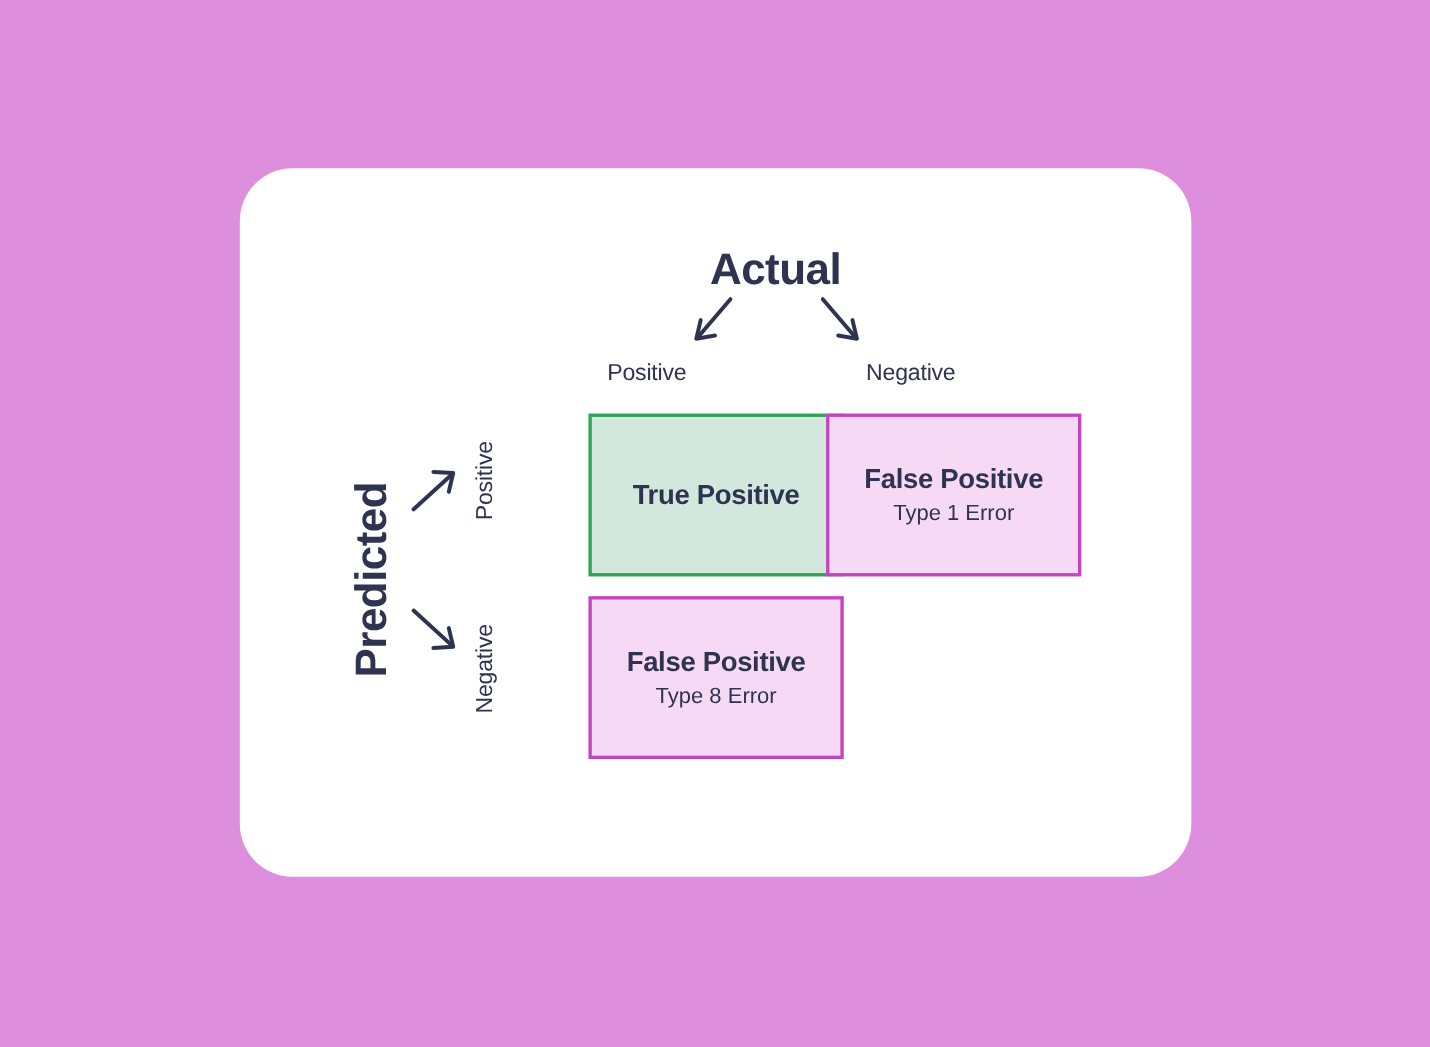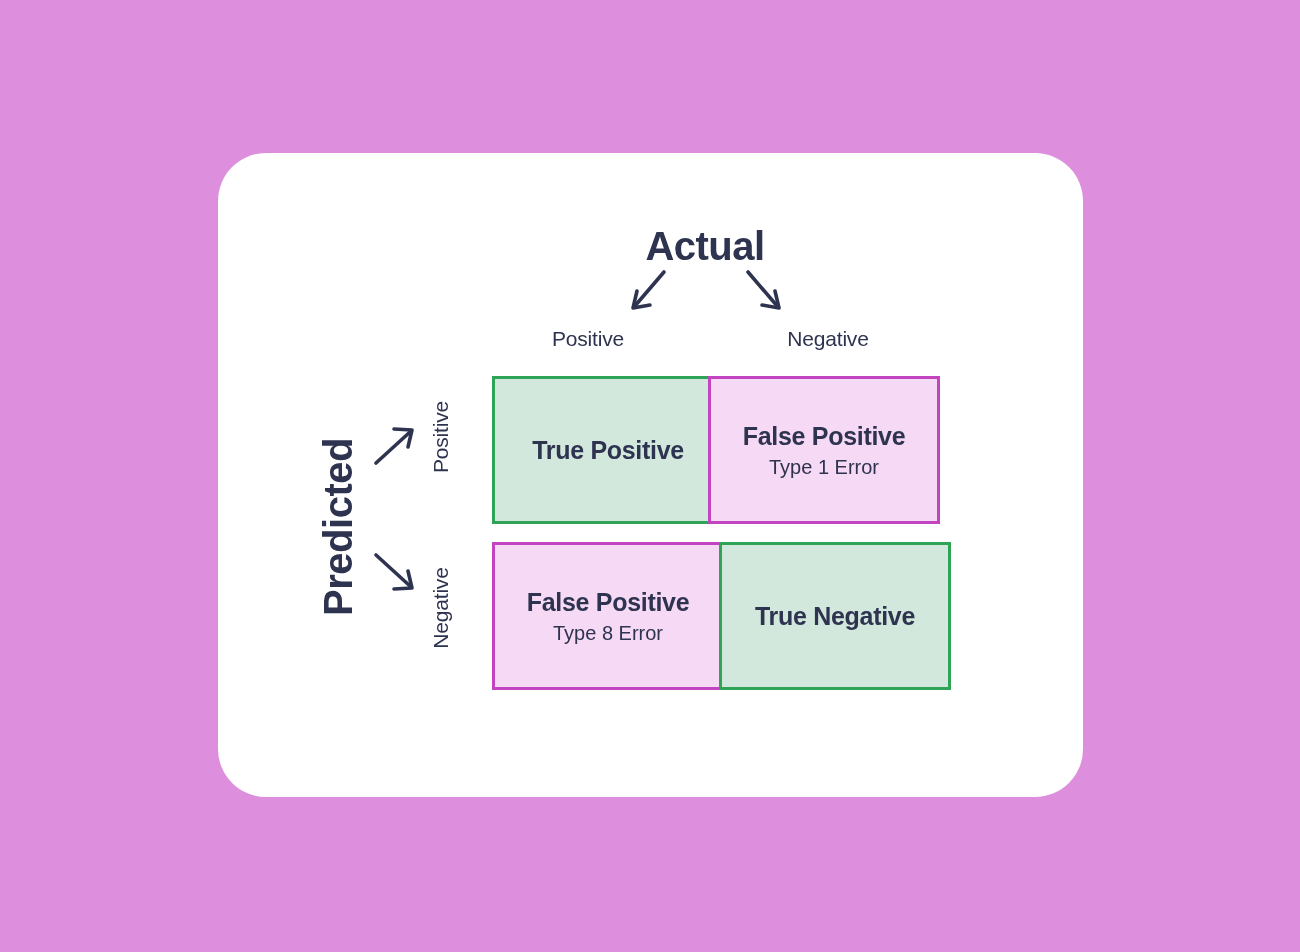--- a/index.html
+++ b/index.html
@@ -51,20 +51,21 @@
   .cell {
     position: absolute;
     width: 232px;
     height: 148px;
     border: 3px solid;
     display: flex;
     flex-direction: column;
     align-items: center;
     justify-content: center;
     text-align: center;
+    margin-left: 43px;
   }
   .cell.green { background: var(--green-fill); border-color: var(--green-border); }
   .cell.pink  { background: var(--pink-fill);  border-color: var(--pink-border); }
   .cell-label {
     font-size: 25px;
     font-weight: 600;
     letter-spacing: -0.3px;
     color: var(--ink);
   }
   .cell-sublabel {
@@ -127,18 +128,14 @@
   <div class="cell pink" style="left:708px; top:376px;">
     <div class="cell-label">False Positive</div>
     <div class="cell-sublabel">Type 1 Error</div>
   </div>
 
   <div class="cell pink" style="left:492px; top:542px;">
     <div class="cell-label">False Positive</div>
     <div class="cell-sublabel">Type 8 Error</div>
   </div>
 
-  <div class="cell green" style="left:719px; top:542px;">
-    <div class="cell-label">True Negative</div>
-
-  </div>
 
 </div>
 
 </body></html>

